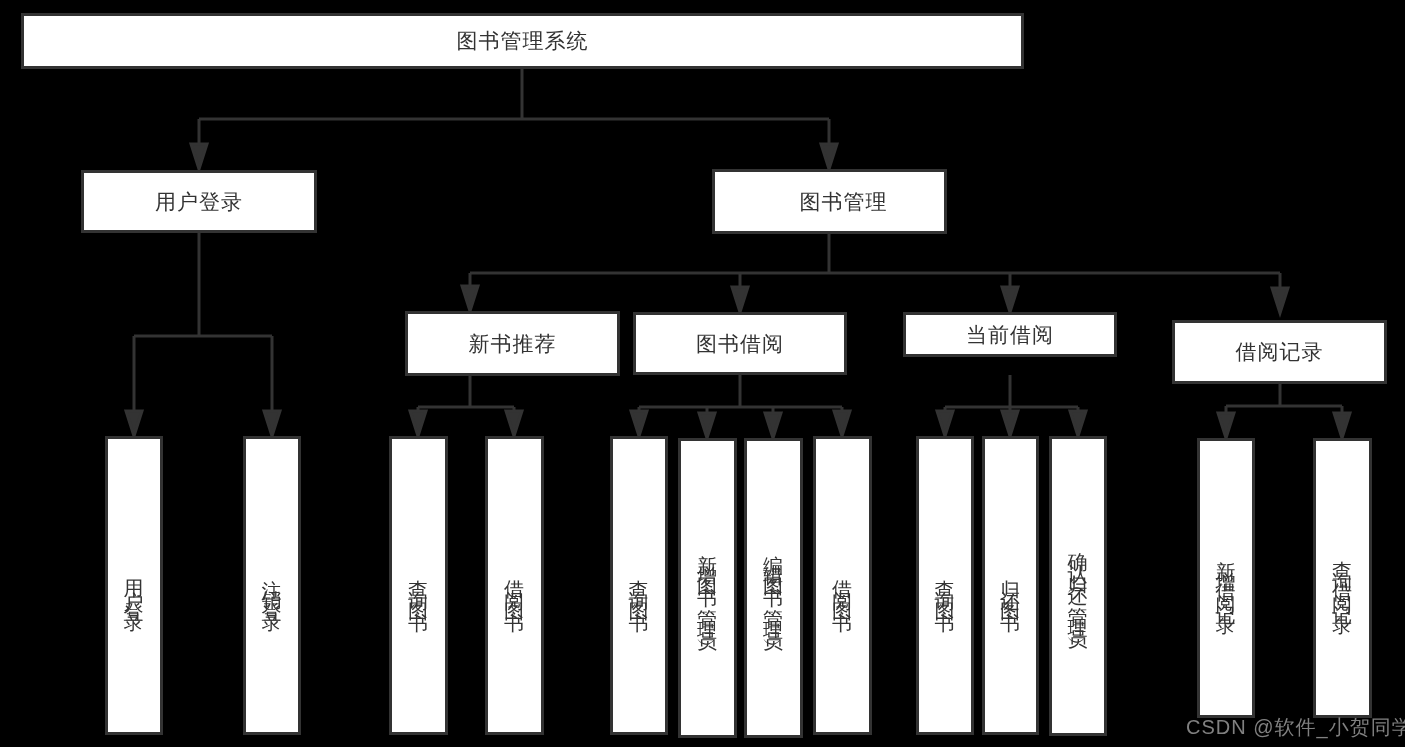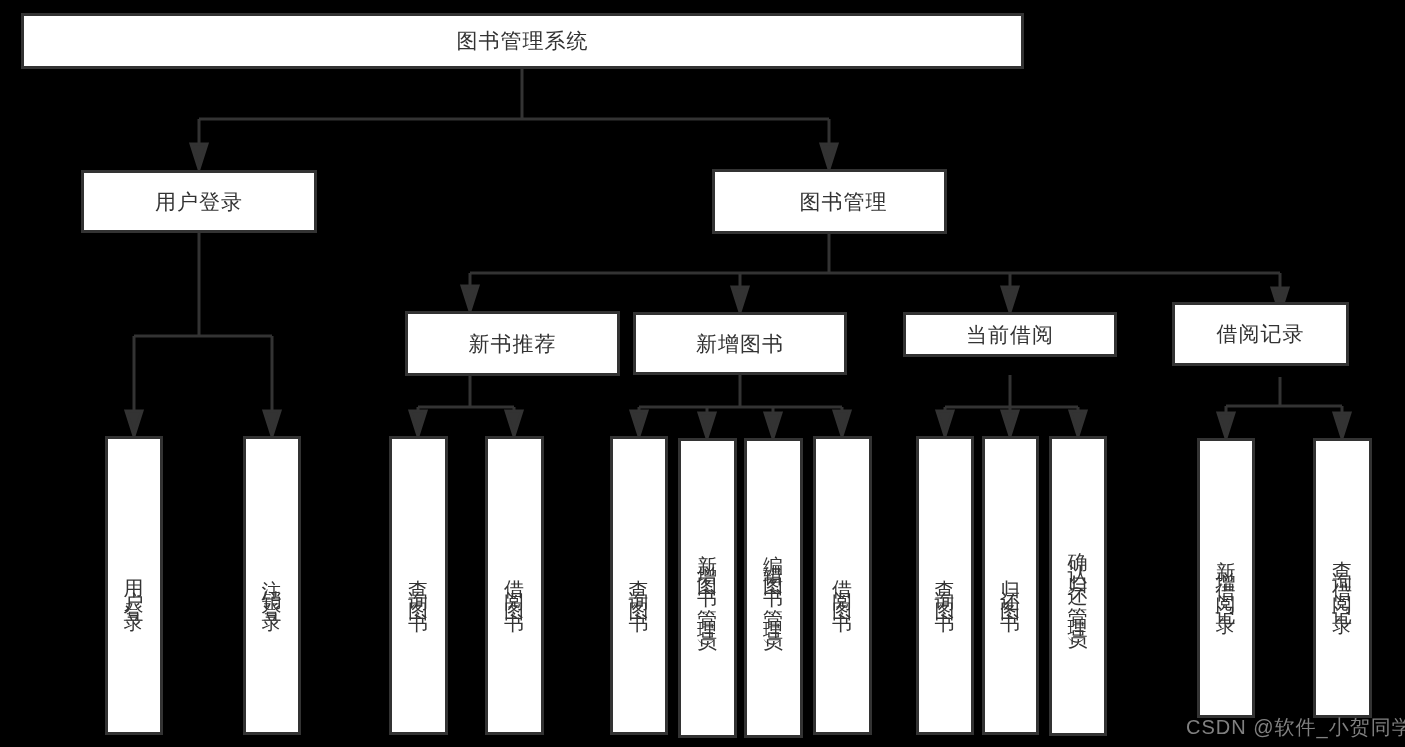--- a/index.html
+++ b/index.html
@@ -69,23 +69,23 @@
       <polygon points="1334,413 1350,413 1342,438"></polygon>
     </g>
   </svg>
 
   <div class="box hbox" style="left:21px;top:13px;width:1003px;height:56px;">图书管理系统</div>
 
   <div class="box hbox" style="left:81px;top:170px;width:236px;height:63px;">用户登录</div>
   <div class="box hbox" style="left:712px;top:169px;width:235px;height:65px;padding-left:28px;">图书管理</div>
 
   <div class="box hbox" style="left:363px;top:311px;width:215px;height:65px;margin-left:42px;">新书推荐</div>
-  <div class="box hbox" style="left:633px;top:312px;width:214px;height:63px;">新增图书</div>
+  <div class="box hbox" style="left:633px;top:312px;width:214px;height:63px;">图书借阅</div>
   <div class="box hbox" style="left:903px;top:312px;width:214px;height:45px;">当前借阅</div>
-  <div class="box hbox" style="left:1172px;top:302px;width:177px;height:64px;">借阅记录</div>
+  <div class="box hbox" style="left:1172px;top:320px;width:215px;height:64px;">借阅记录</div>
 
   <div class="box vbox" style="left:105px;top:436px;width:58px;height:299px;">用户登录</div>
   <div class="box vbox" style="left:243px;top:436px;width:58px;height:299px;">注销登录</div>
 
   <div class="box vbox" style="left:389px;top:436px;width:59px;height:299px;">查询图书</div>
   <div class="box vbox" style="left:485px;top:436px;width:59px;height:299px;">借阅图书</div>
 
   <div class="box vbox" style="left:610px;top:436px;width:58px;height:299px;">查询图书</div>
   <div class="box vbox" style="left:678px;top:438px;width:59px;height:300px;">新增图书（管理员）</div>
   <div class="box vbox" style="left:744px;top:438px;width:59px;height:300px;">编辑图书（管理员）</div>

